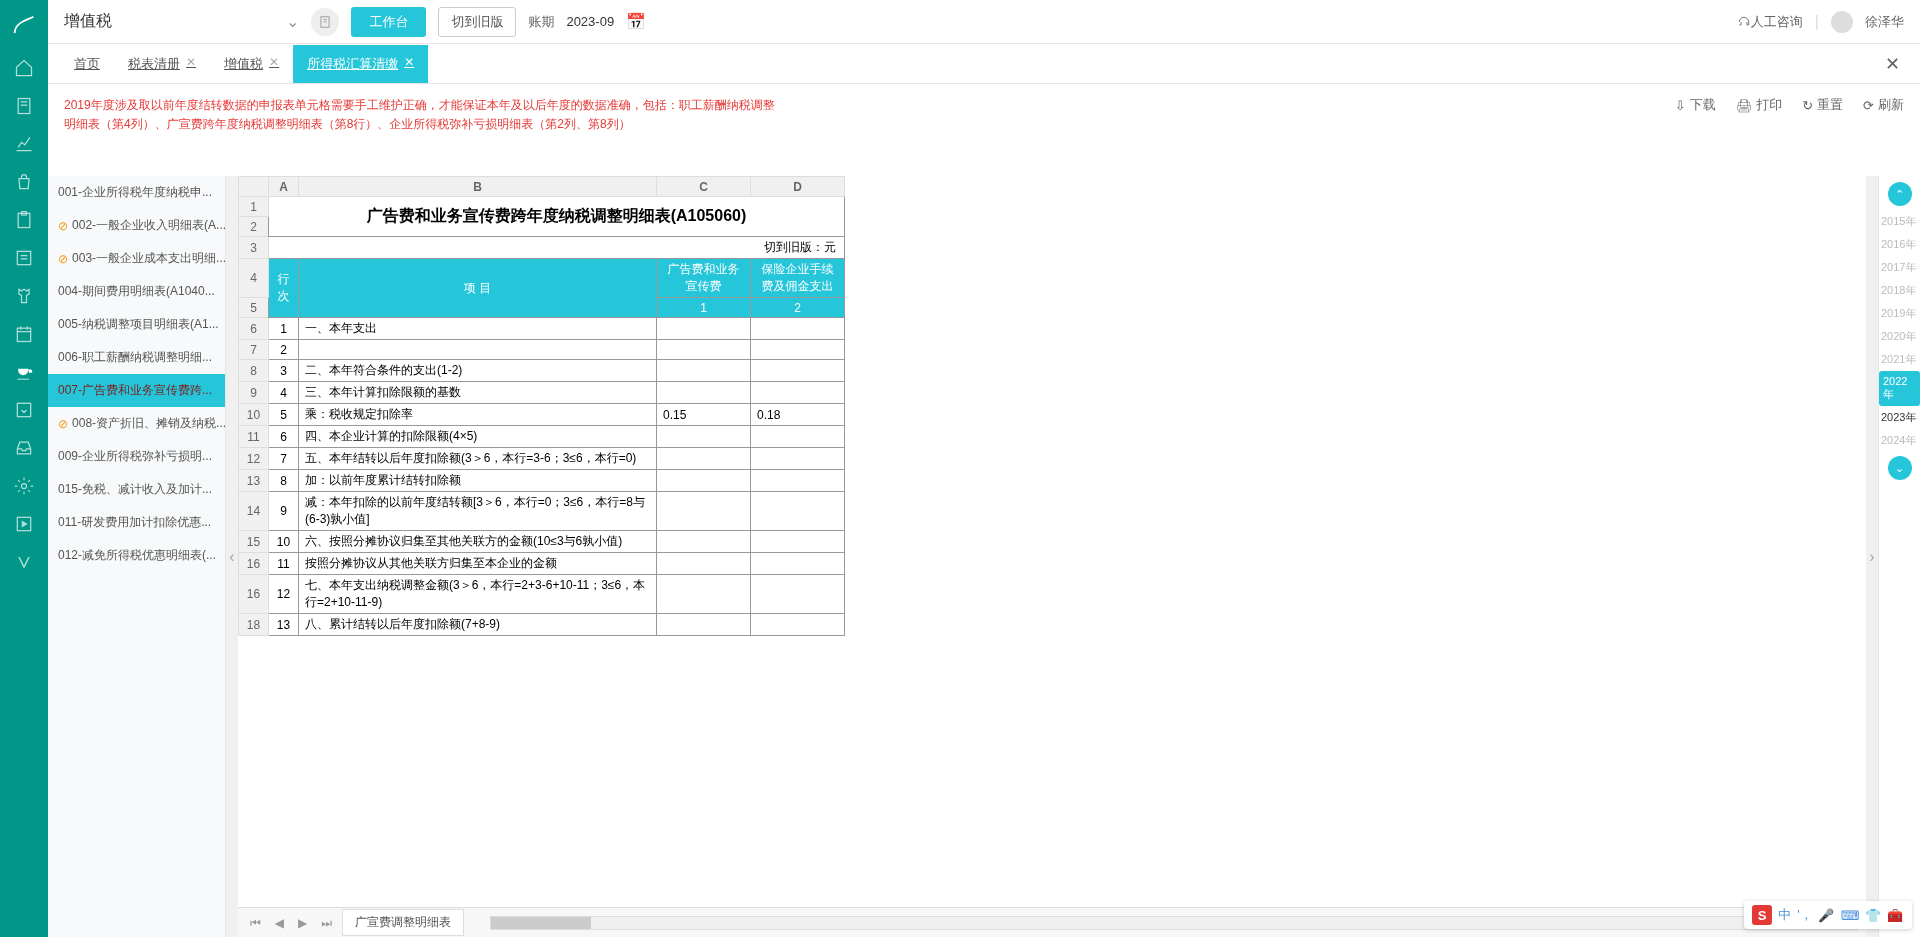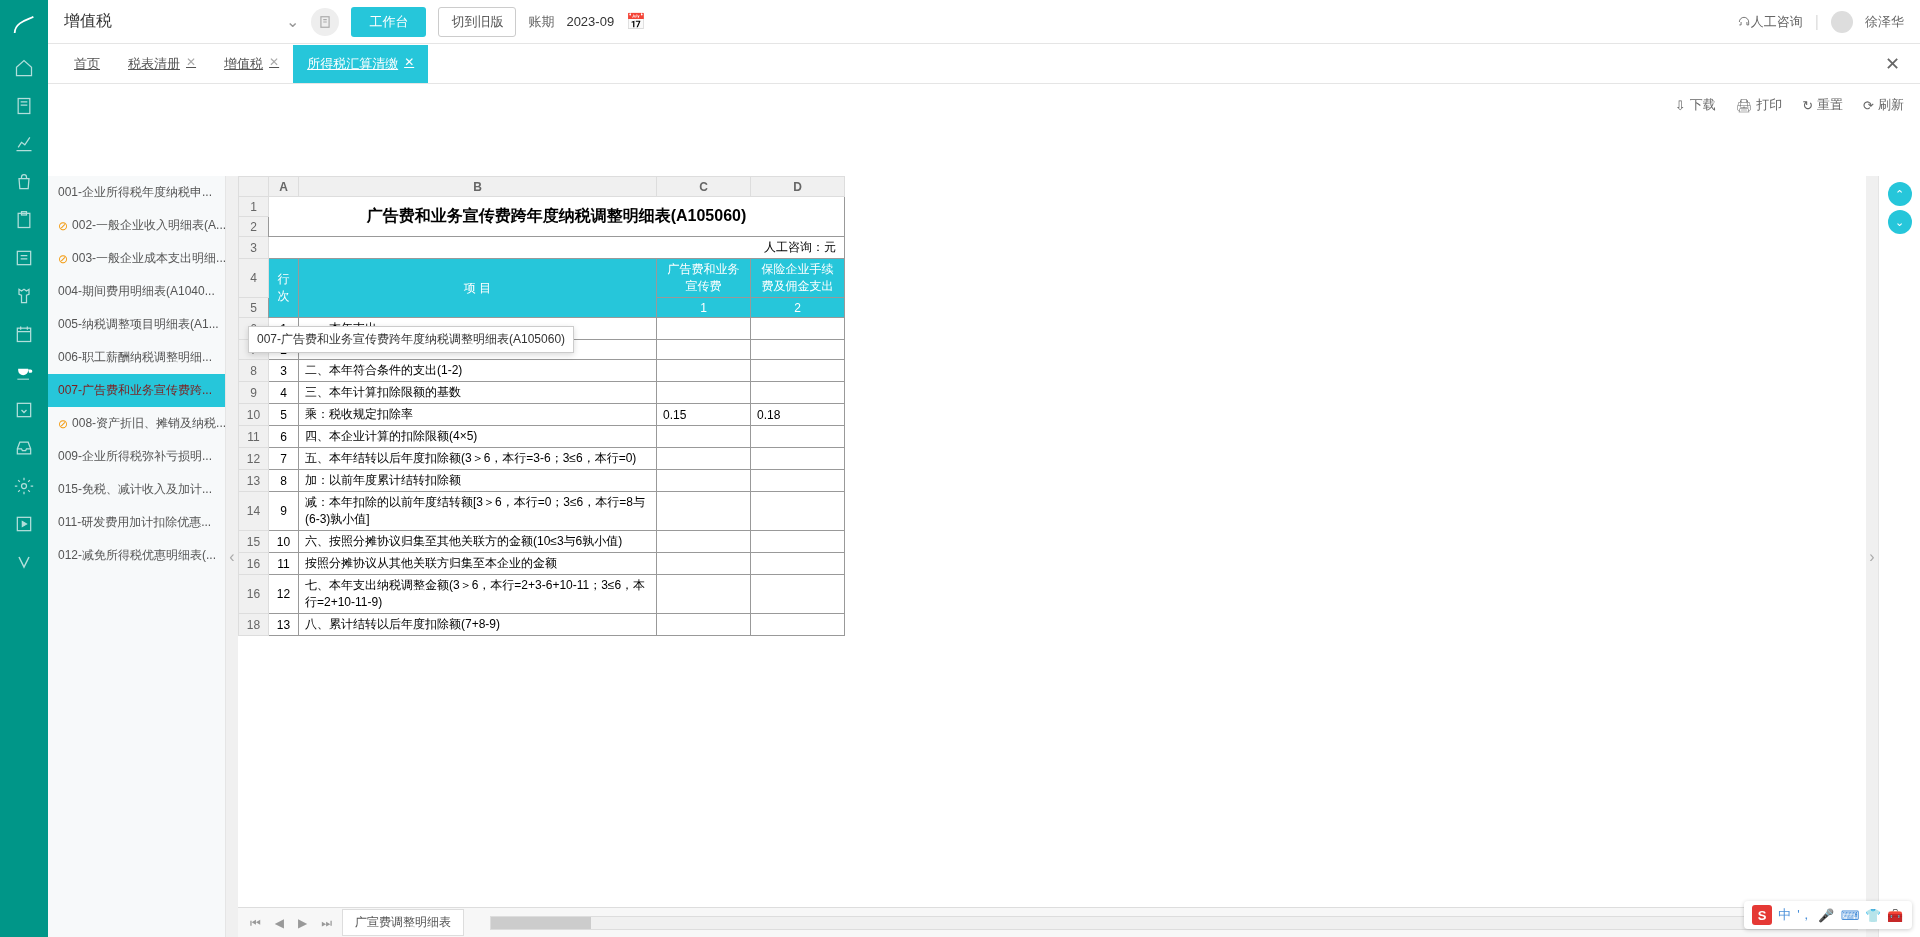--- a/index.html
+++ b/index.html
@@ -200,20 +200,21 @@
         </div>
       <div class="tab active">
           <span>所得税汇算清缴</span>
           <span class="close">✕</span>
         </div>
       <div class="tab-close-main">✕</div>
     </div>
 
     <div class="content">
       <div class="warning-bar">
+        <div class="warning-text">2019年度涉及取以前年度结转数据的申报表单元格需要手工维护正确，才能保证本年及以后年度的数据准确，包括：职工薪酬纳税调整明细表（第4列）、广宣费跨年度纳税调整明细表（第8行）、企业所得税弥补亏损明细表（第2列、第8列）</div>
         <div class="actions">
           <div class="act">⇩ <span>下载</span></div>
           <div class="act">🖨 <span>打印</span></div>
           <div class="act">↻ <span>重置</span></div>
           <div class="act">⟳ <span>刷新</span></div>
         </div>
       </div>
 
       <div class="body">
         <div class="form-list">
@@ -253,41 +254,40 @@
           <div class="item">
               <span>011-研发费用加计扣除优惠...</span>
             </div>
           <div class="item">
               <span>012-减免所得税优惠明细表(...</span>
             </div>
         </div>
         <div class="collapse-handle">‹</div>
 
         <div class="sheet-area">
-          <div class="tooltip" style="left:10px; top:150px;">007-广告费和业务宣传费跨年度纳税调整明细表(A105060)</div>
           <div class="sheet-scroll">
             <table class="sheet">
               <tbody>
                   <tr>
                 <th class="rowhdr"></th>
                 <th class="colhdr colA">A</th>
                 <th class="colhdr colB">B</th>
                 <th class="colhdr colC">C</th>
                 <th class="colhdr colD">D</th>
               </tr>
               <tr>
                     <td class="rowhdr">1</td>
                     <td class="title-cell" colspan="4" rowspan="2">广告费和业务宣传费跨年度纳税调整明细表(A105060)</td>
                   </tr>
               <tr>
                     <td class="rowhdr">2</td>
                   </tr>
               <tr>
                     <td class="rowhdr">3</td>
-                    <td class="unit" colspan="4">人工咨询：元</td>
+                    <td class="unit" colspan="4">切到旧版：元</td>
                   </tr>
               <tr>
                 <td class="rowhdr">4</td>
                 <td class="teal" rowspan="2">行次</td>
                 <td class="teal" rowspan="2">项      目</td>
                 <td class="teal">广告费和业务宣传费</td>
                 <td class="teal">保险企业手续费及佣金支出</td>
               </tr>
               <tr>
                 <td class="rowhdr">5</td>
@@ -399,20 +399,32 @@
             <div class="hscroll">
                 <div class="thumb"></div>
               </div>
           </div>
         </div>
 
         <div style="width:12px; background:#f0f0f0; display:flex; align-items:center; justify-content:center; color:#aaa; cursor:pointer;">›</div>
 
         <div class="year-strip">
           <div class="nav-btn">⌃</div>
+          <div id="years">
+              <div class="yr">2015年</div>
+              <div class="yr">2016年</div>
+              <div class="yr">2017年</div>
+              <div class="yr">2018年</div>
+              <div class="yr">2019年</div>
+              <div class="yr">2020年</div>
+              <div class="yr">2021年</div>
+              <div class="yr sel">2022年</div>
+              <div class="yr cur">2023年</div>
+              <div class="yr">2024年</div>
+            </div>
           <div class="nav-btn">⌄</div>
         </div>
       </div>
     </div>
   </div>
 </div>
 
 <div class="ime-bar">
   <div class="s-logo">S</div>
   <span>中</span>

